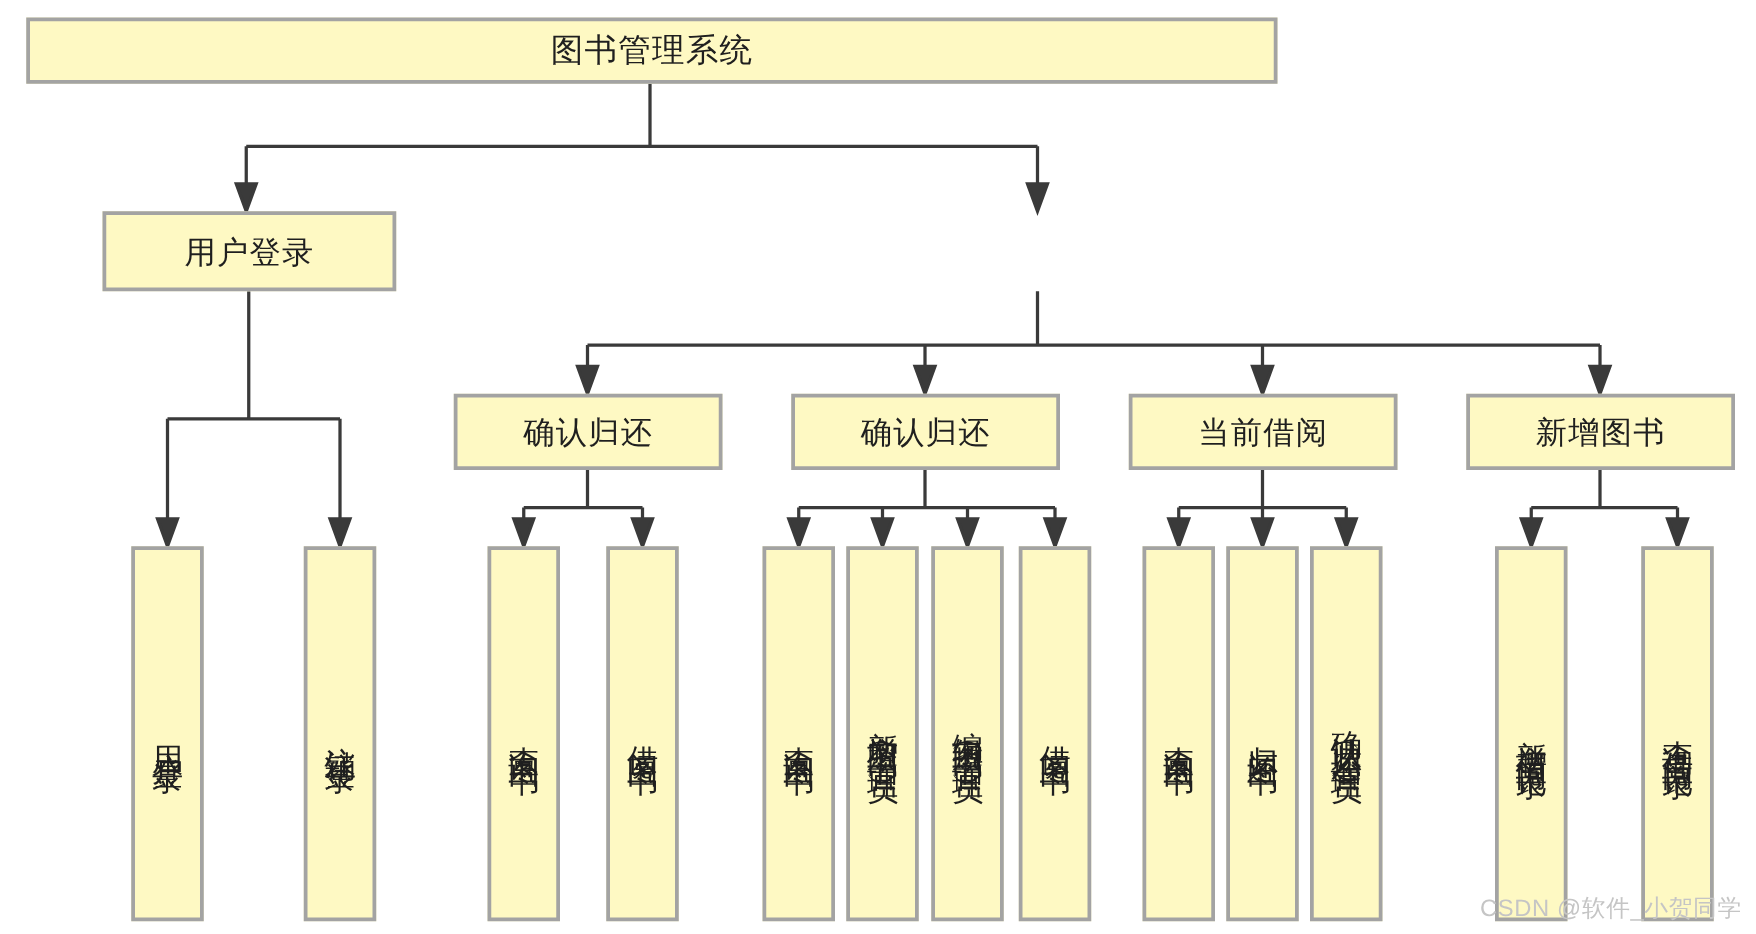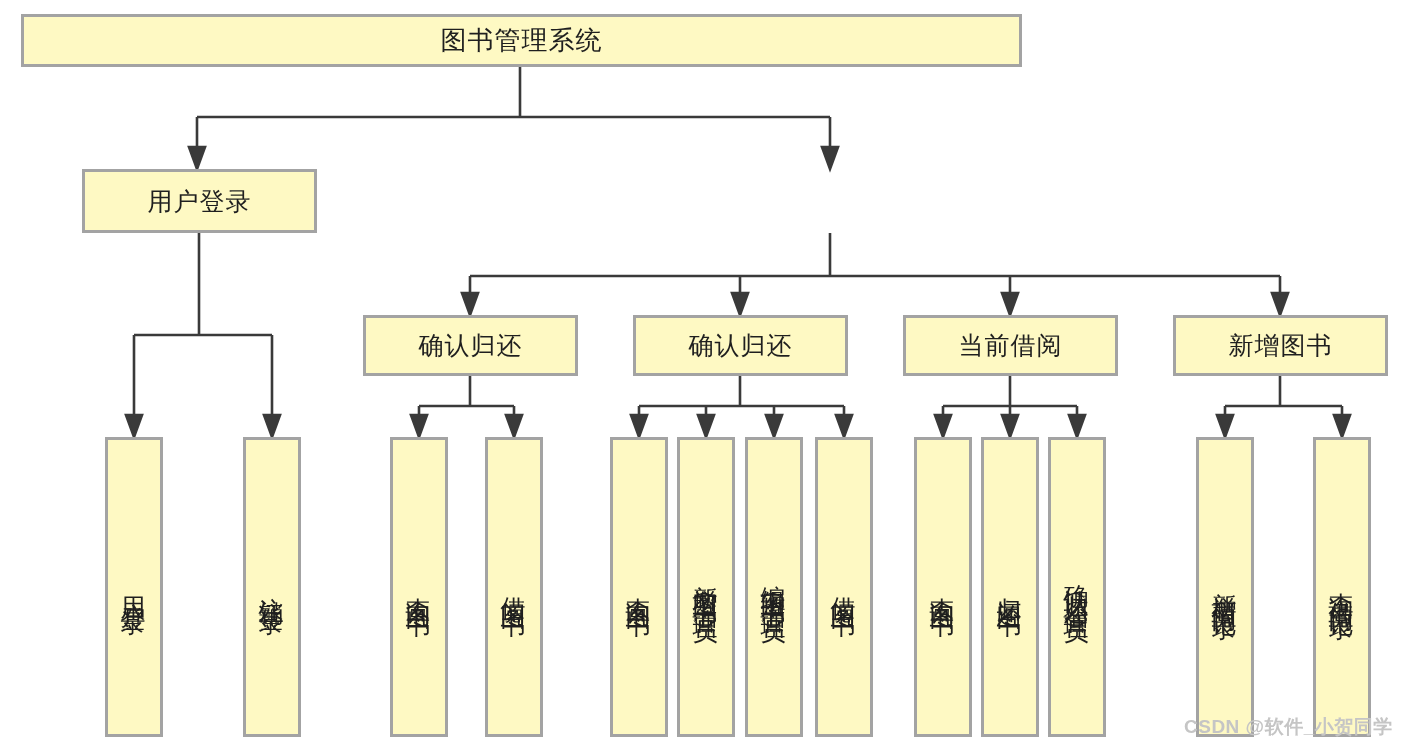--- a/index.html
+++ b/index.html
@@ -43,21 +43,20 @@
   }
   #watermark {
     position: absolute;
     left: 1184px; top: 714px;
     width: 221px;
     font-size: 19px;
     letter-spacing: 0.5px;
     color: #c5c5c5;
     z-index: 5;
     white-space: nowrap;
-    font-weight: bold;
   }
 </style>
 </head>
 <body>
 
 <div id="stage">
 
   <svg id="connectors" viewBox="0 0 1405 747" xmlns="http://www.w3.org/2000/svg">
     <g stroke="#3a3a3a" stroke-width="2.6" fill="#3a3a3a">
 

